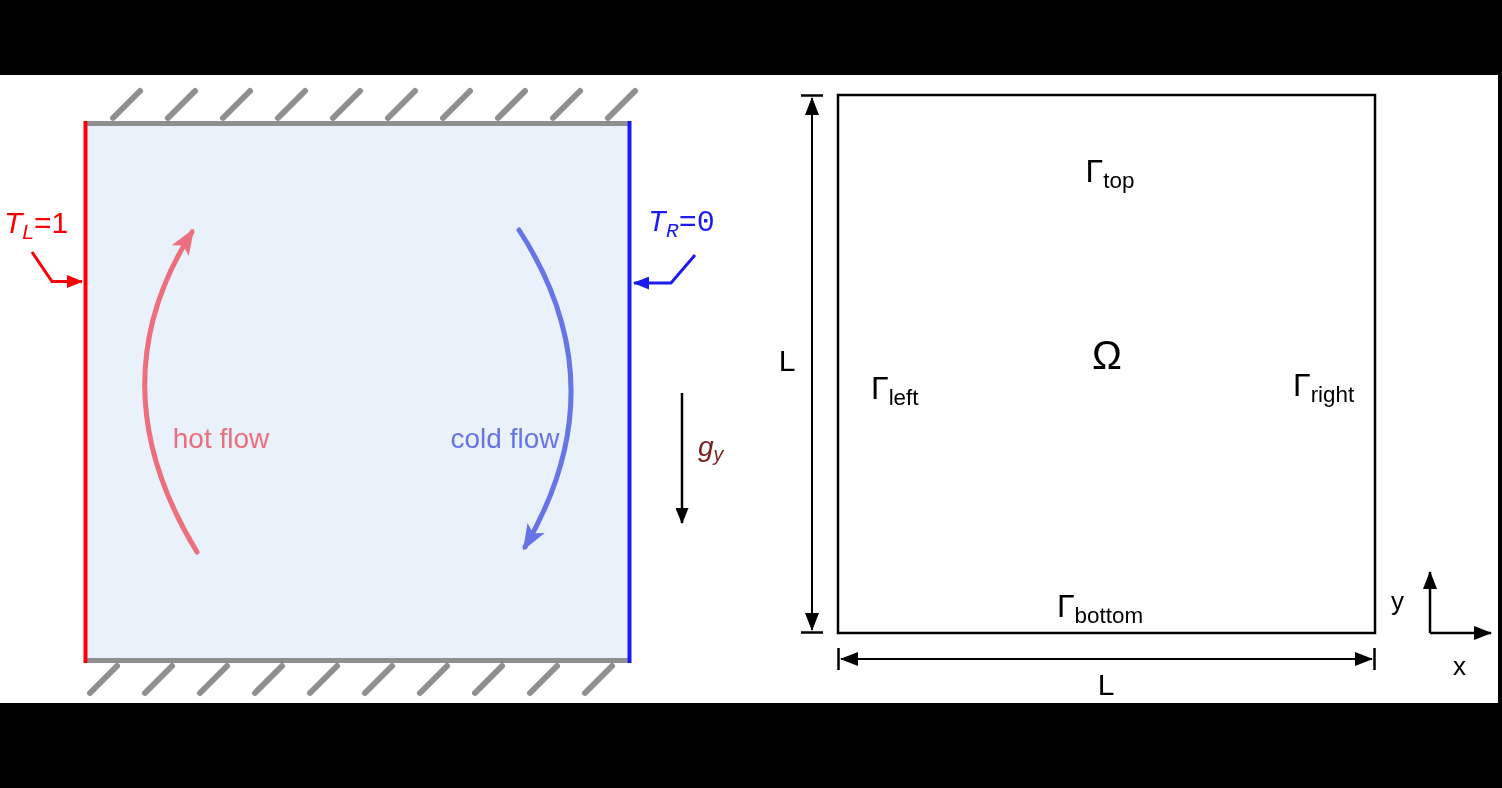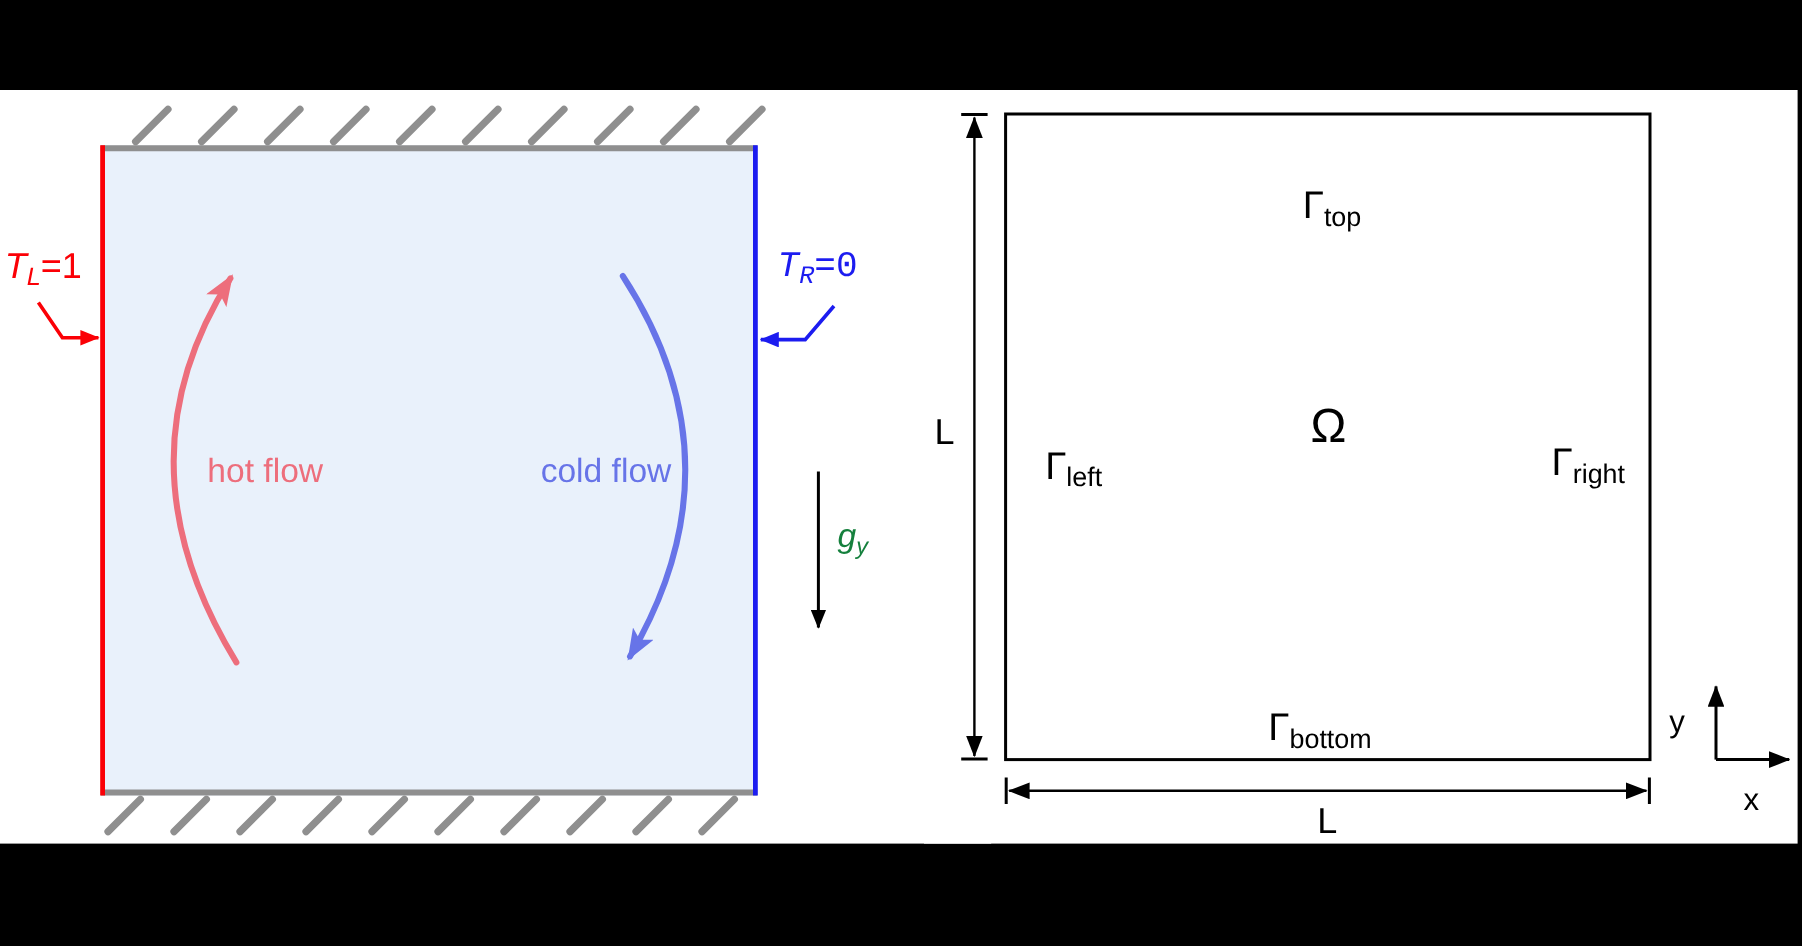--- a/index.html
+++ b/index.html
@@ -26,22 +26,22 @@
   .fill-coldwall{fill:var(--cold_wall);}
   .fill-hotflow{fill:var(--hot_flow);}
   .fill-coldflow{fill:var(--cold_flow);}
   .txt-hotwall{color:var(--hot_wall);}
   .txt-coldwall{color:var(--cold_wall);}
   .txt-hotflow{color:var(--hot_flow);}
   .txt-coldflow{color:var(--cold_flow);}
 
   .t-wall{font-size:30px;font-style:italic;font-weight:500;}
   .t-wall .upright{font-style:normal;}
-  .t-flow{font-size:28px;}
-  .t-grav{font-size:28px;font-style:italic;color:#15803d;}
+  .t-flow{font-size:28px;margin-top:46px;}
+  .t-grav{font-size:28px;font-style:italic;color:#7f1d1d;}
   .t-gamma{font-size:32px;color:#000;margin-top:20px;}
   .t-omega{font-size:40px;color:#000;}
   .t-dim{font-size:30px;color:#000;}
   .t-axis{font-size:26px;color:#000;}
   .center{text-align:center;}
 </style>
 </head>
 <body>
 
 <div class="panel" id="left-panel">

